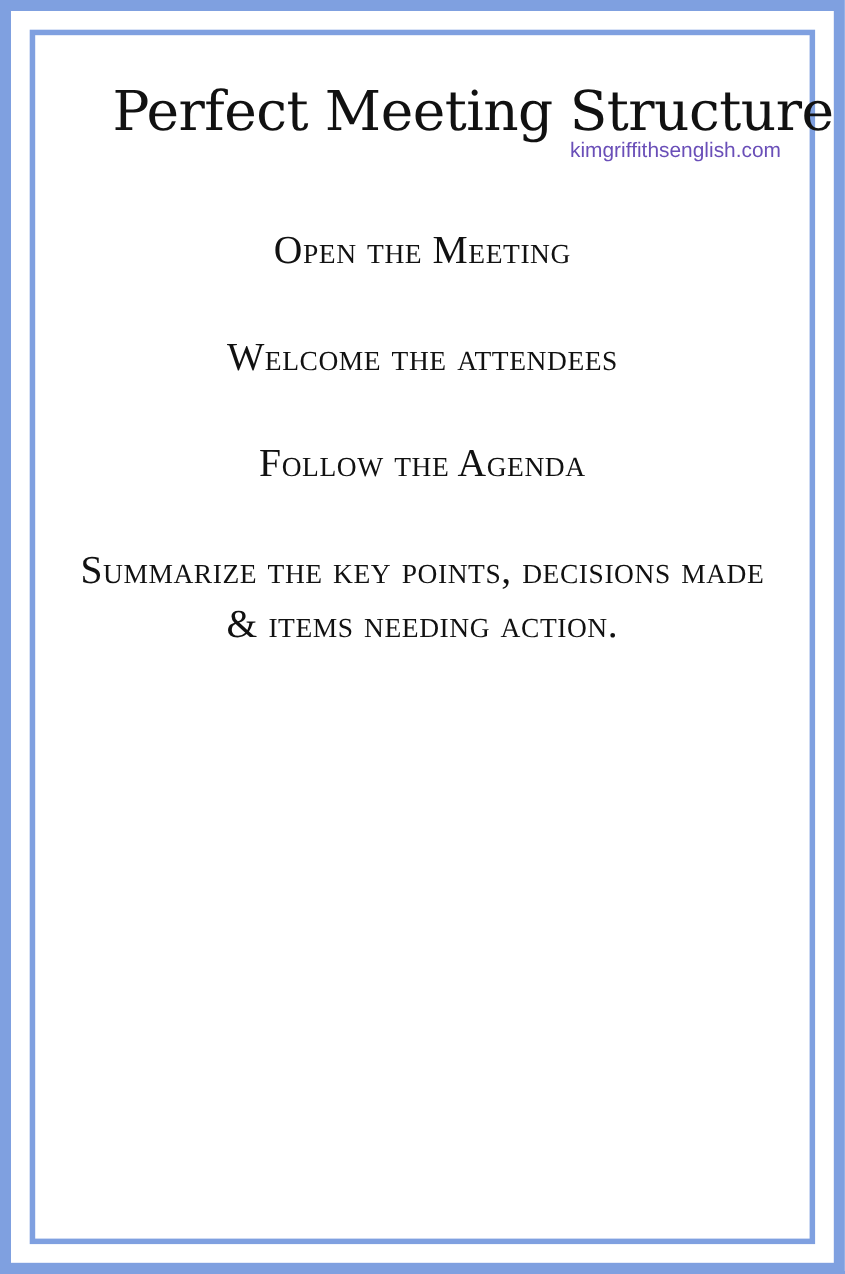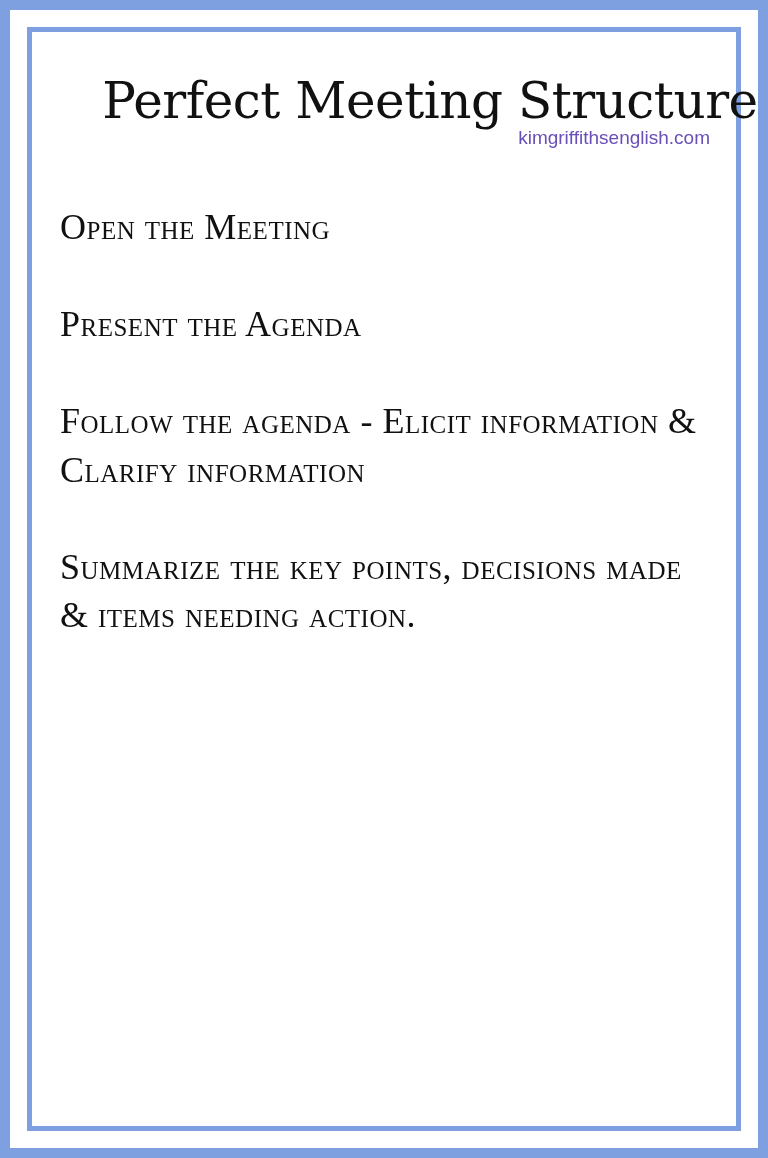--- a/index.html
+++ b/index.html
@@ -1,30 +1,30 @@
 <!DOCTYPE html>
 <html><head>
 <meta charset="utf-8">
 <style>
   html, body { margin:0; padding:0; }
   body { width:768px; height:1158px; background:#7fa0e0; position:relative; overflow:hidden; }
   .outer-white { position:absolute; left:10px; top:10px; width:748px; height:1138px; background:#ffffff; }
   .inner-frame { position:absolute; left:27px; top:27px; width:704px; height:1094px; border:5px solid #7fa0e0; background:#ffffff; }
   .title { position:absolute; left:0; width:768px; top:72px; text-align:center; font-family:"DejaVu Serif", serif; font-size:50px; color:#111; letter-spacing:-0.5px; margin:0; font-weight:normal;padding-left:46px; }
   .site { position:absolute; right:58px; top:127px; font-family:Liberation Sans, sans-serif; font-size:19px; color:#6a4fb8; }
-  .steps { position:absolute; left:60px; width:648px; top:203px; text-align:left; }
+  .steps { position:absolute; left:60px; width:648px; top:203px; text-align:center; }
   .step { font-family:"Liberation Serif", serif; font-variant:small-caps; font-size:36px; line-height:48.5px; color:#111; margin:0 0 48.5px 0; letter-spacing:0.5px; }
 </style>
 </head>
 <body>
 
 <div class="outer-white"></div>
 <div class="inner-frame"></div>
 
 <h1 class="title">Perfect Meeting Structure</h1>
 <div class="site">kimgriffithsenglish.com</div>
 
 <div class="steps">
   <p class="step">Open the Meeting</p>
-  <p class="step">Present the Agenda</p>
-  <p class="step">Follow the agenda - Elicit information &amp; Clarify information</p>
+  <p class="step">Welcome the attendees</p>
+  <p class="step">Follow the Agenda</p>
   <p class="step">Summarize the key points, decisions made &amp; items needing action.</p>
 </div>
 
 </body></html>

